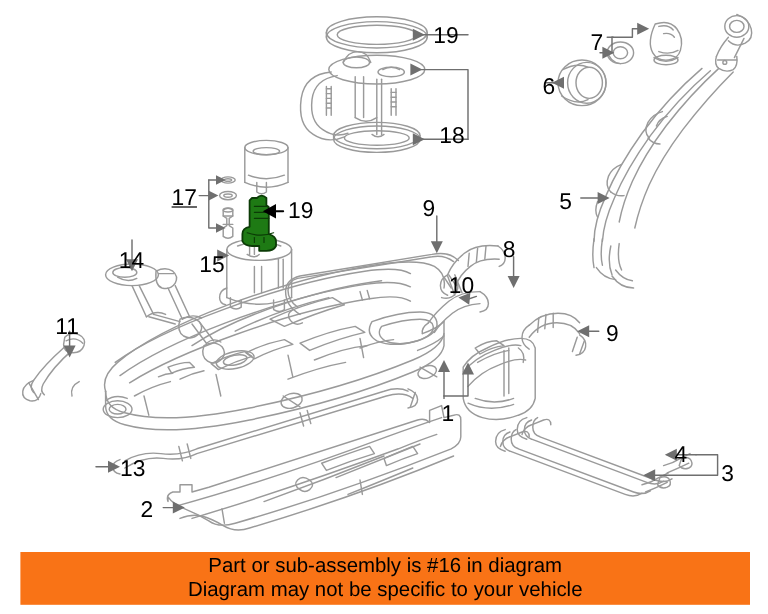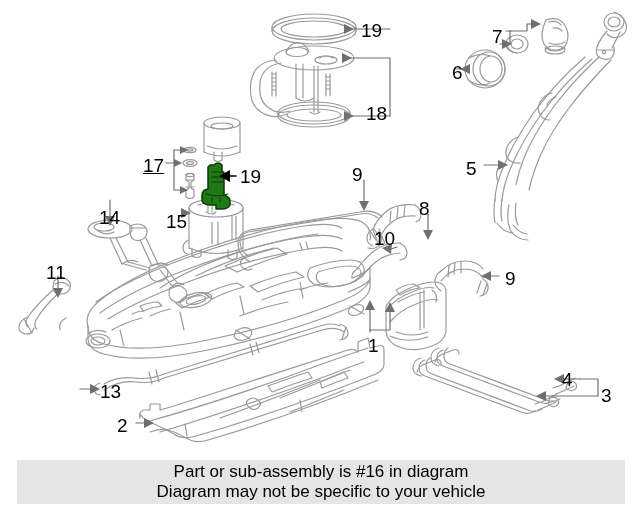--- a/index.html
+++ b/index.html
@@ -32,21 +32,21 @@
     font-weight: 400;
     white-space: nowrap;
     letter-spacing: 0px;
   }
   #notice-banner {
     position: absolute;
     left: 17px;
     top: 460px;
     width: 608px;
     height: 44px;
-    background: #e5e5e5;
+    background: #f97316;
     display: flex;
     flex-direction: column;
     align-items: center;
     justify-content: center;
     box-sizing: border-box;
   }
   .notice-line {
     color: #000000;
     font-family: "Liberation Sans", sans-serif;
     font-size: 17px;

